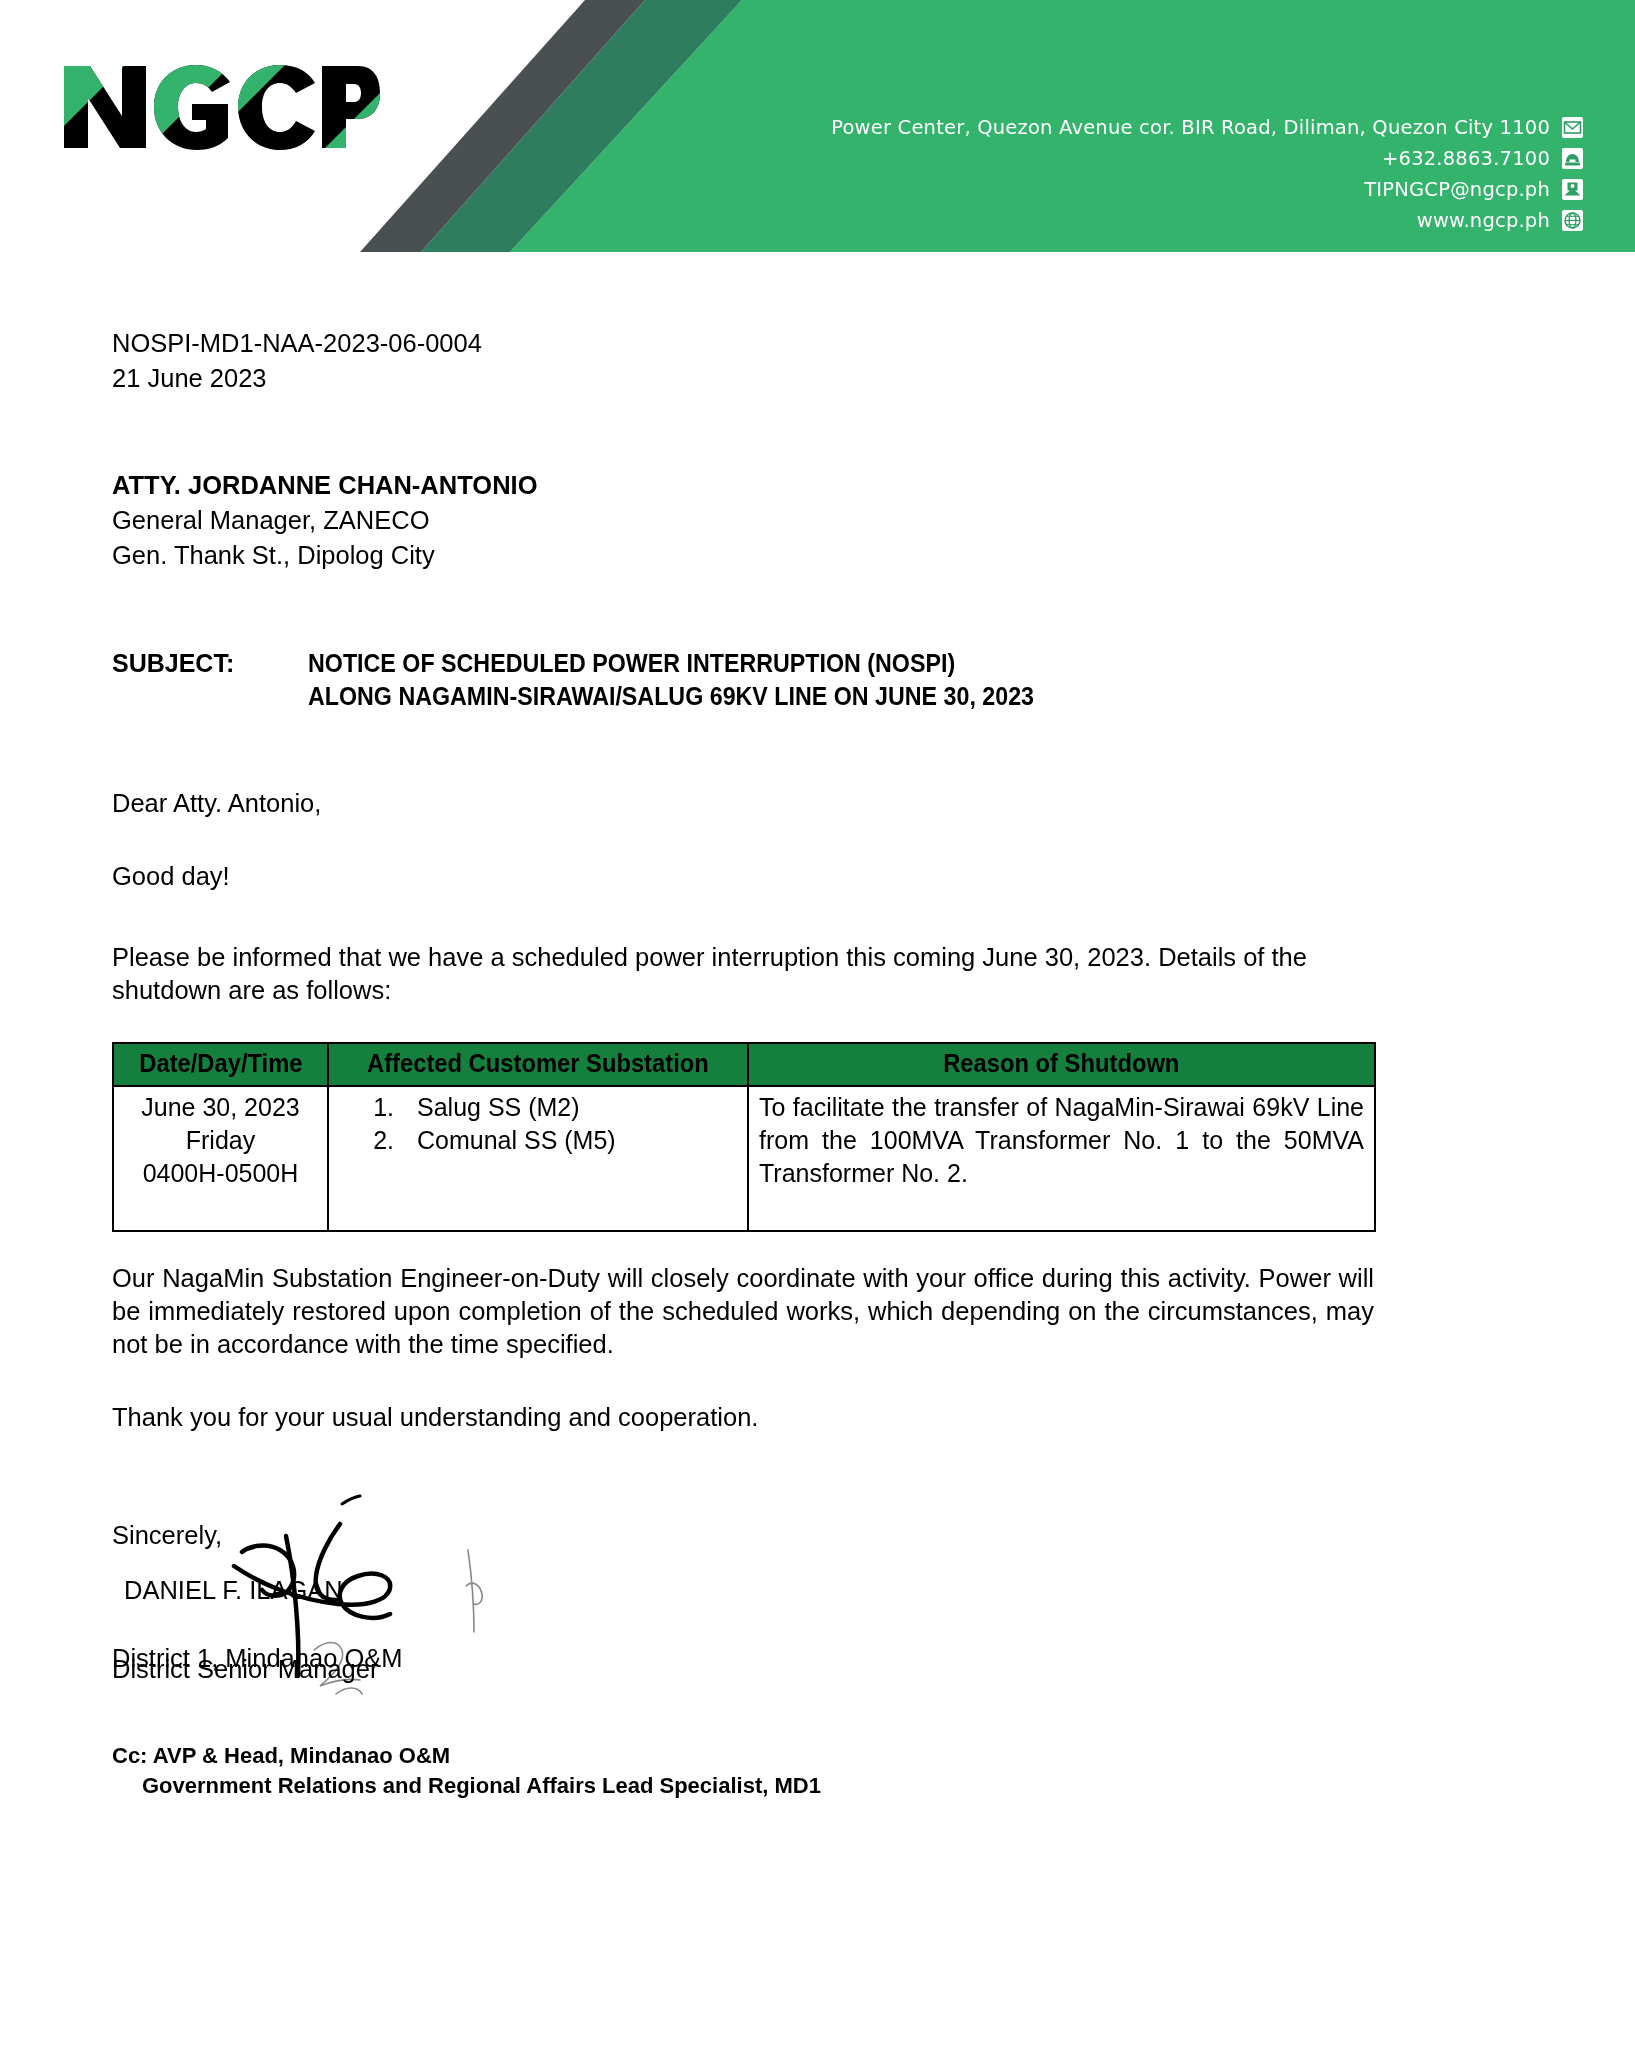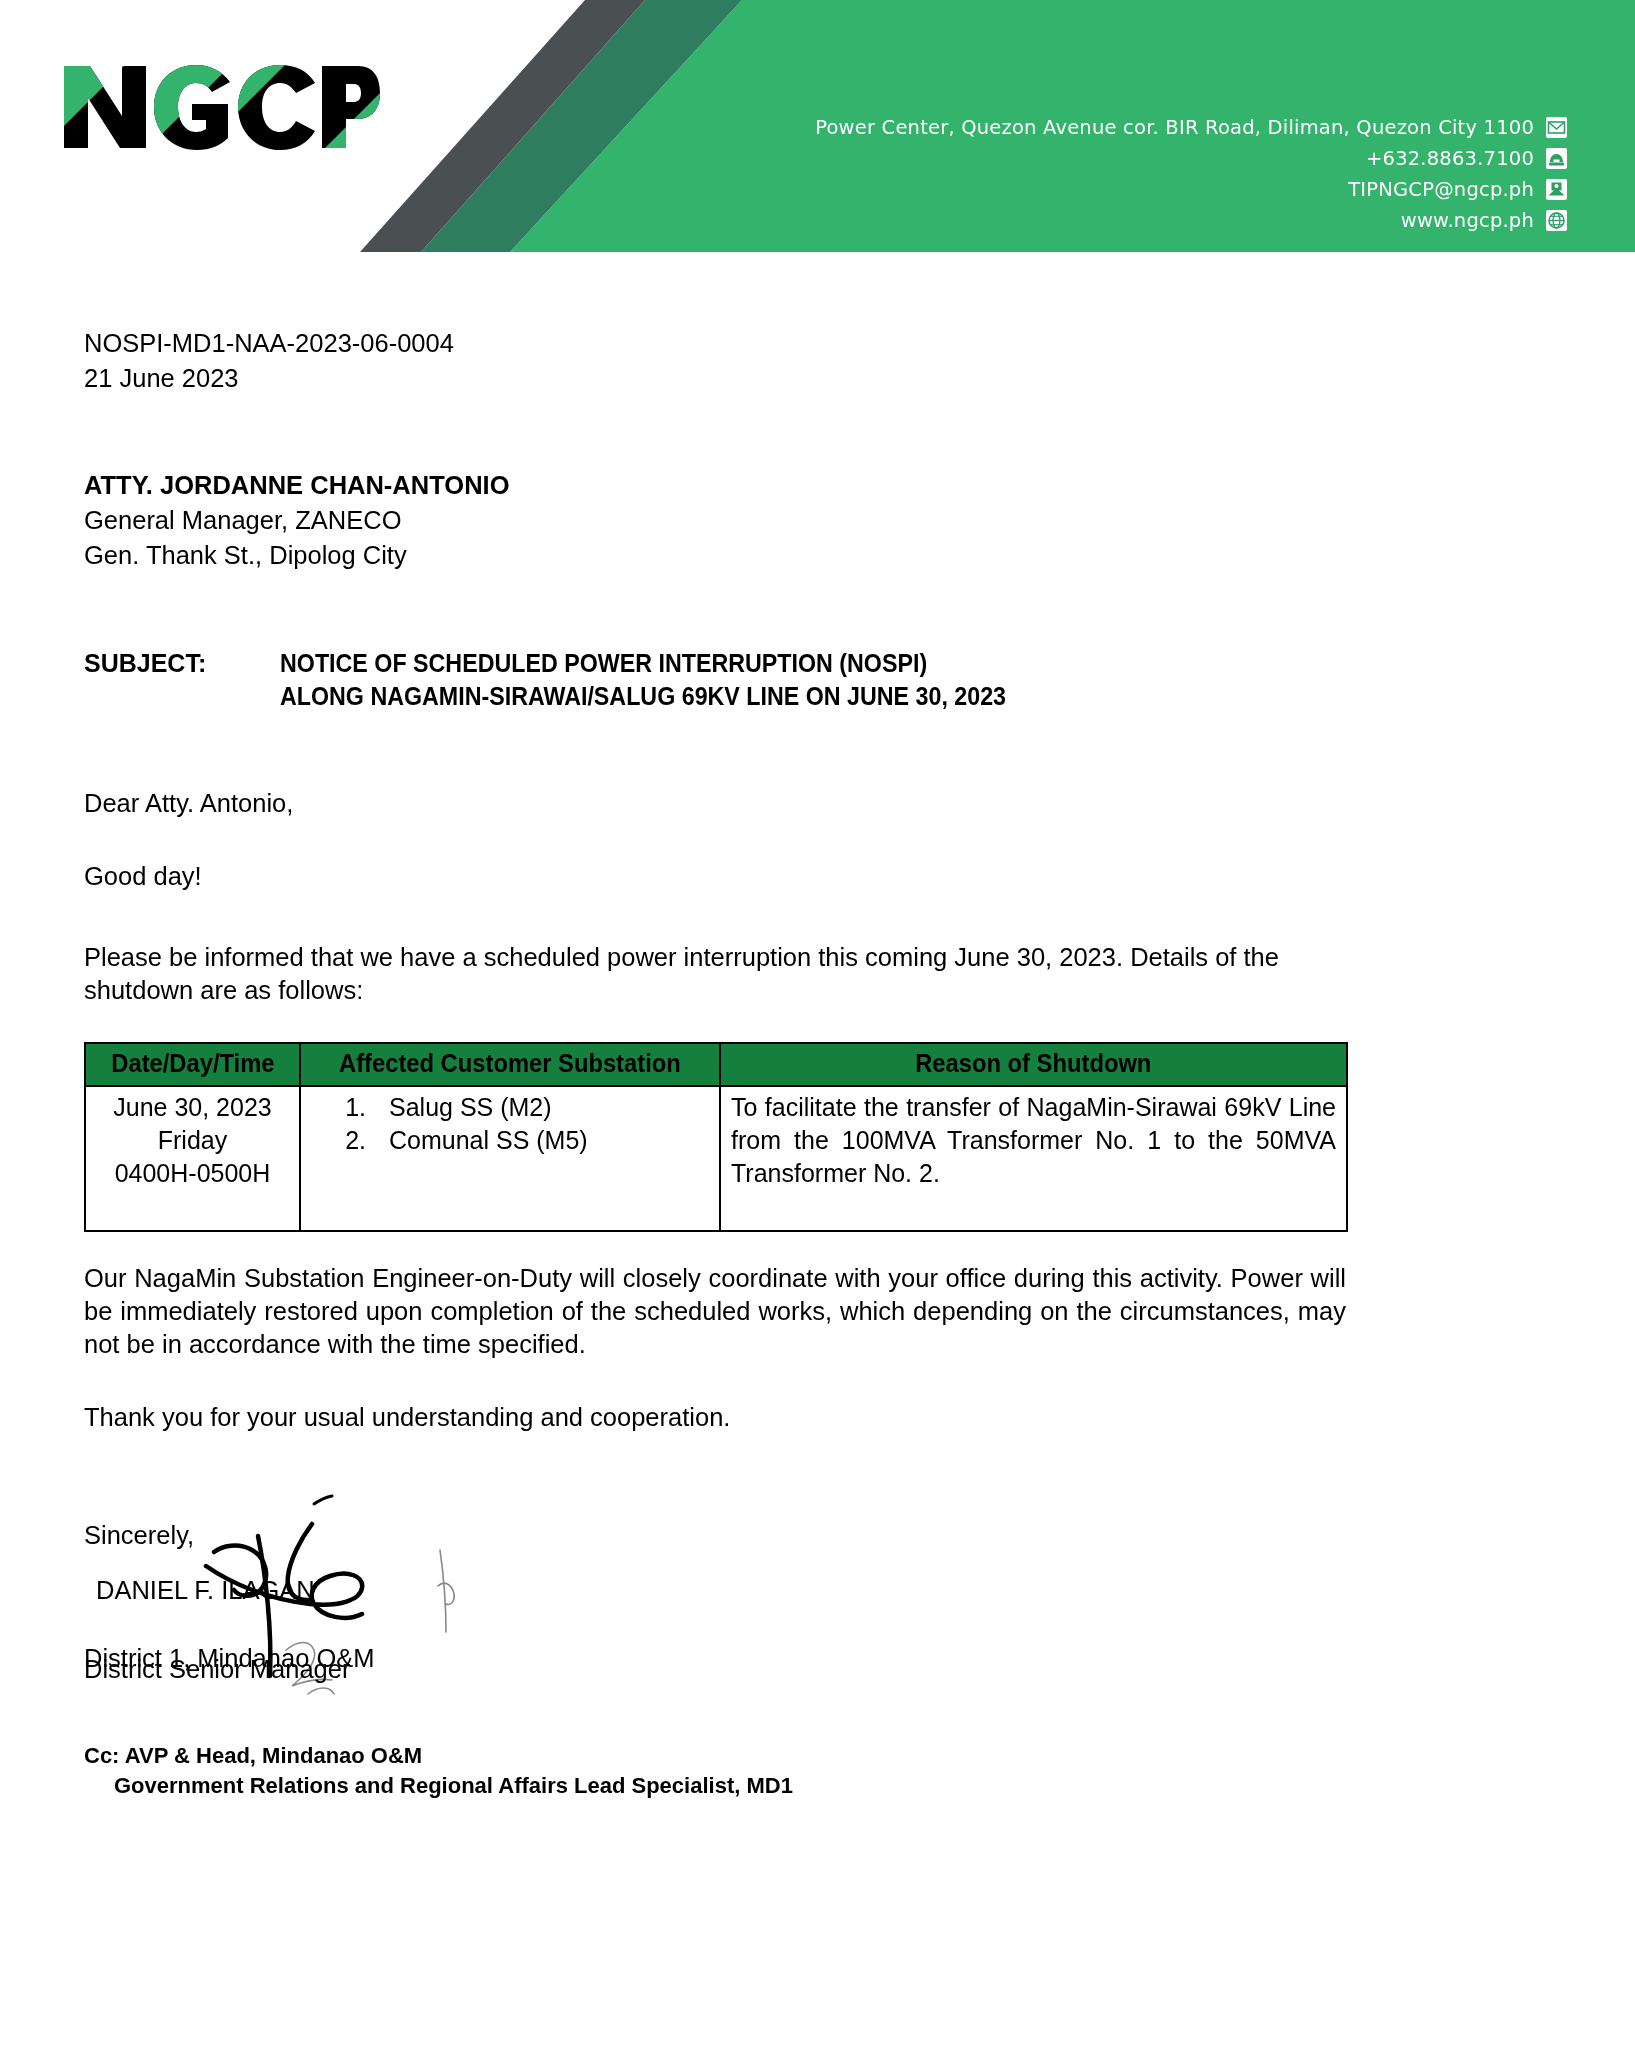--- a/index.html
+++ b/index.html
@@ -30,21 +30,21 @@
   }
   .logo {
     position: absolute;
     left: 60px;
     top: 60px;
     width: 320px;
     height: 95px;
   }
   .contact-block {
     position: absolute;
-    right: 68px;
+    right: 52px;
     top: 112px;
     text-align: right;
     color: #ffffff;
     font-family: "DejaVu Sans", sans-serif;
     font-size: 19.5px;
     line-height: 31px;
     letter-spacing: 0.2px;
     z-index: 5;
   }
   .contact-line {
@@ -65,21 +65,21 @@
     background: #ffffff;
     border-radius: 2px;
     position: relative;
     display: inline-block;
   }
   .cicon svg { position: absolute; left: 0; top: 0; }
 
   
   .doc {
     position: relative;
-    padding-left: 84px;
+    padding-left: 112px;
     padding-right: 178px;
     font-size: 25.5px;
     line-height: 33px;
   }
   .refblock {
     margin-top: 68px;
     font-size: 25.5px;
     line-height: 35px;
   }
   .recipient {

